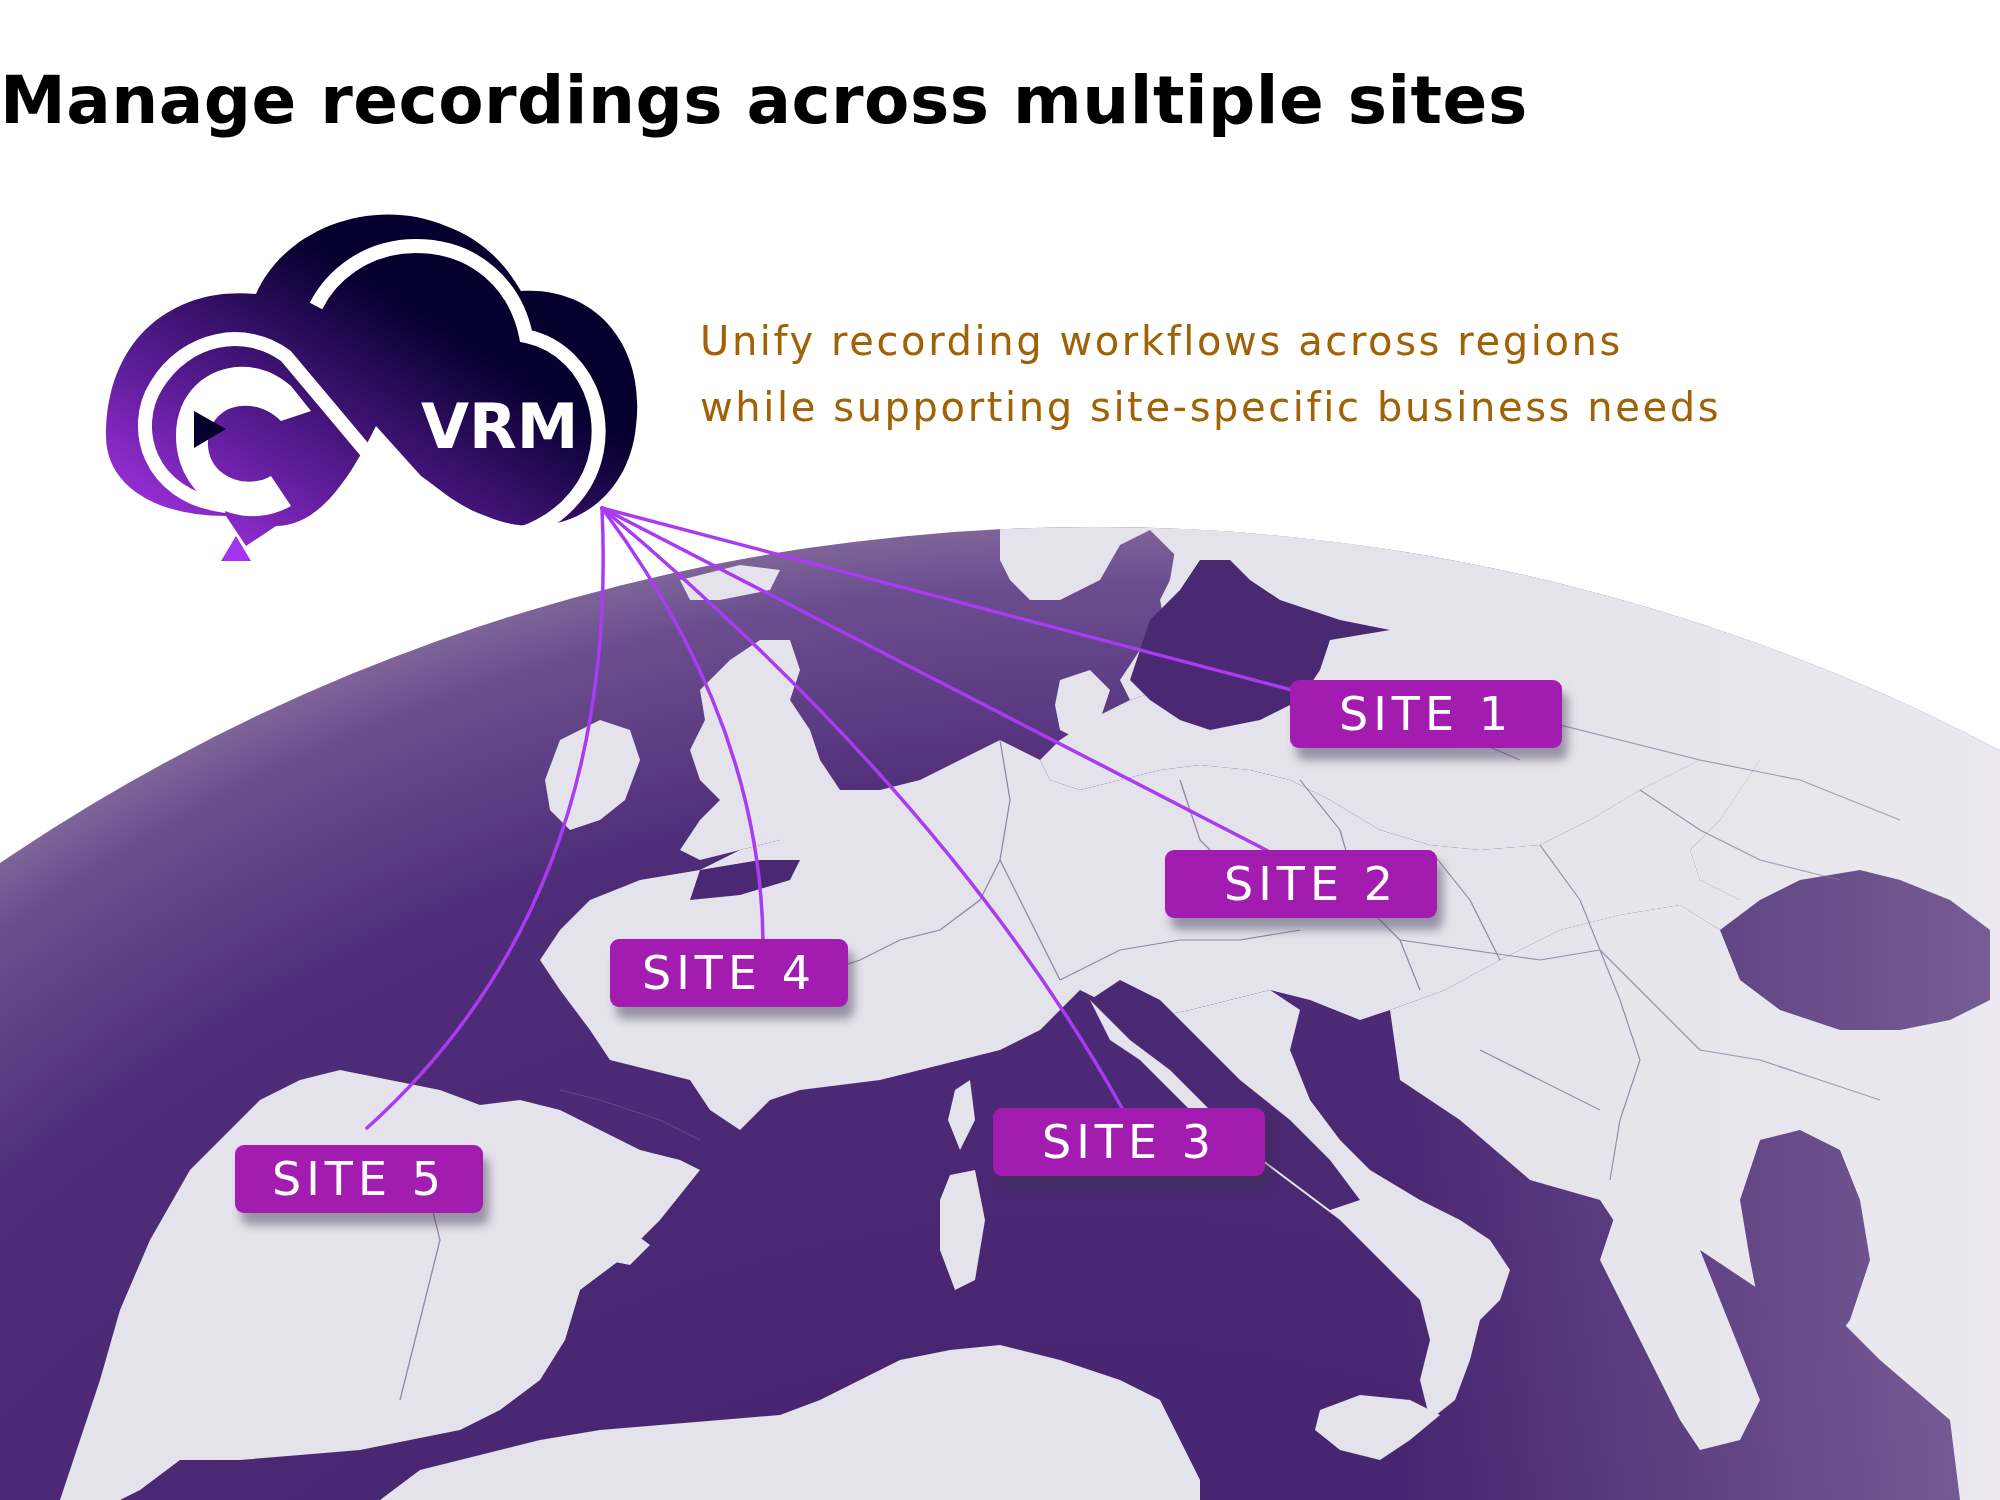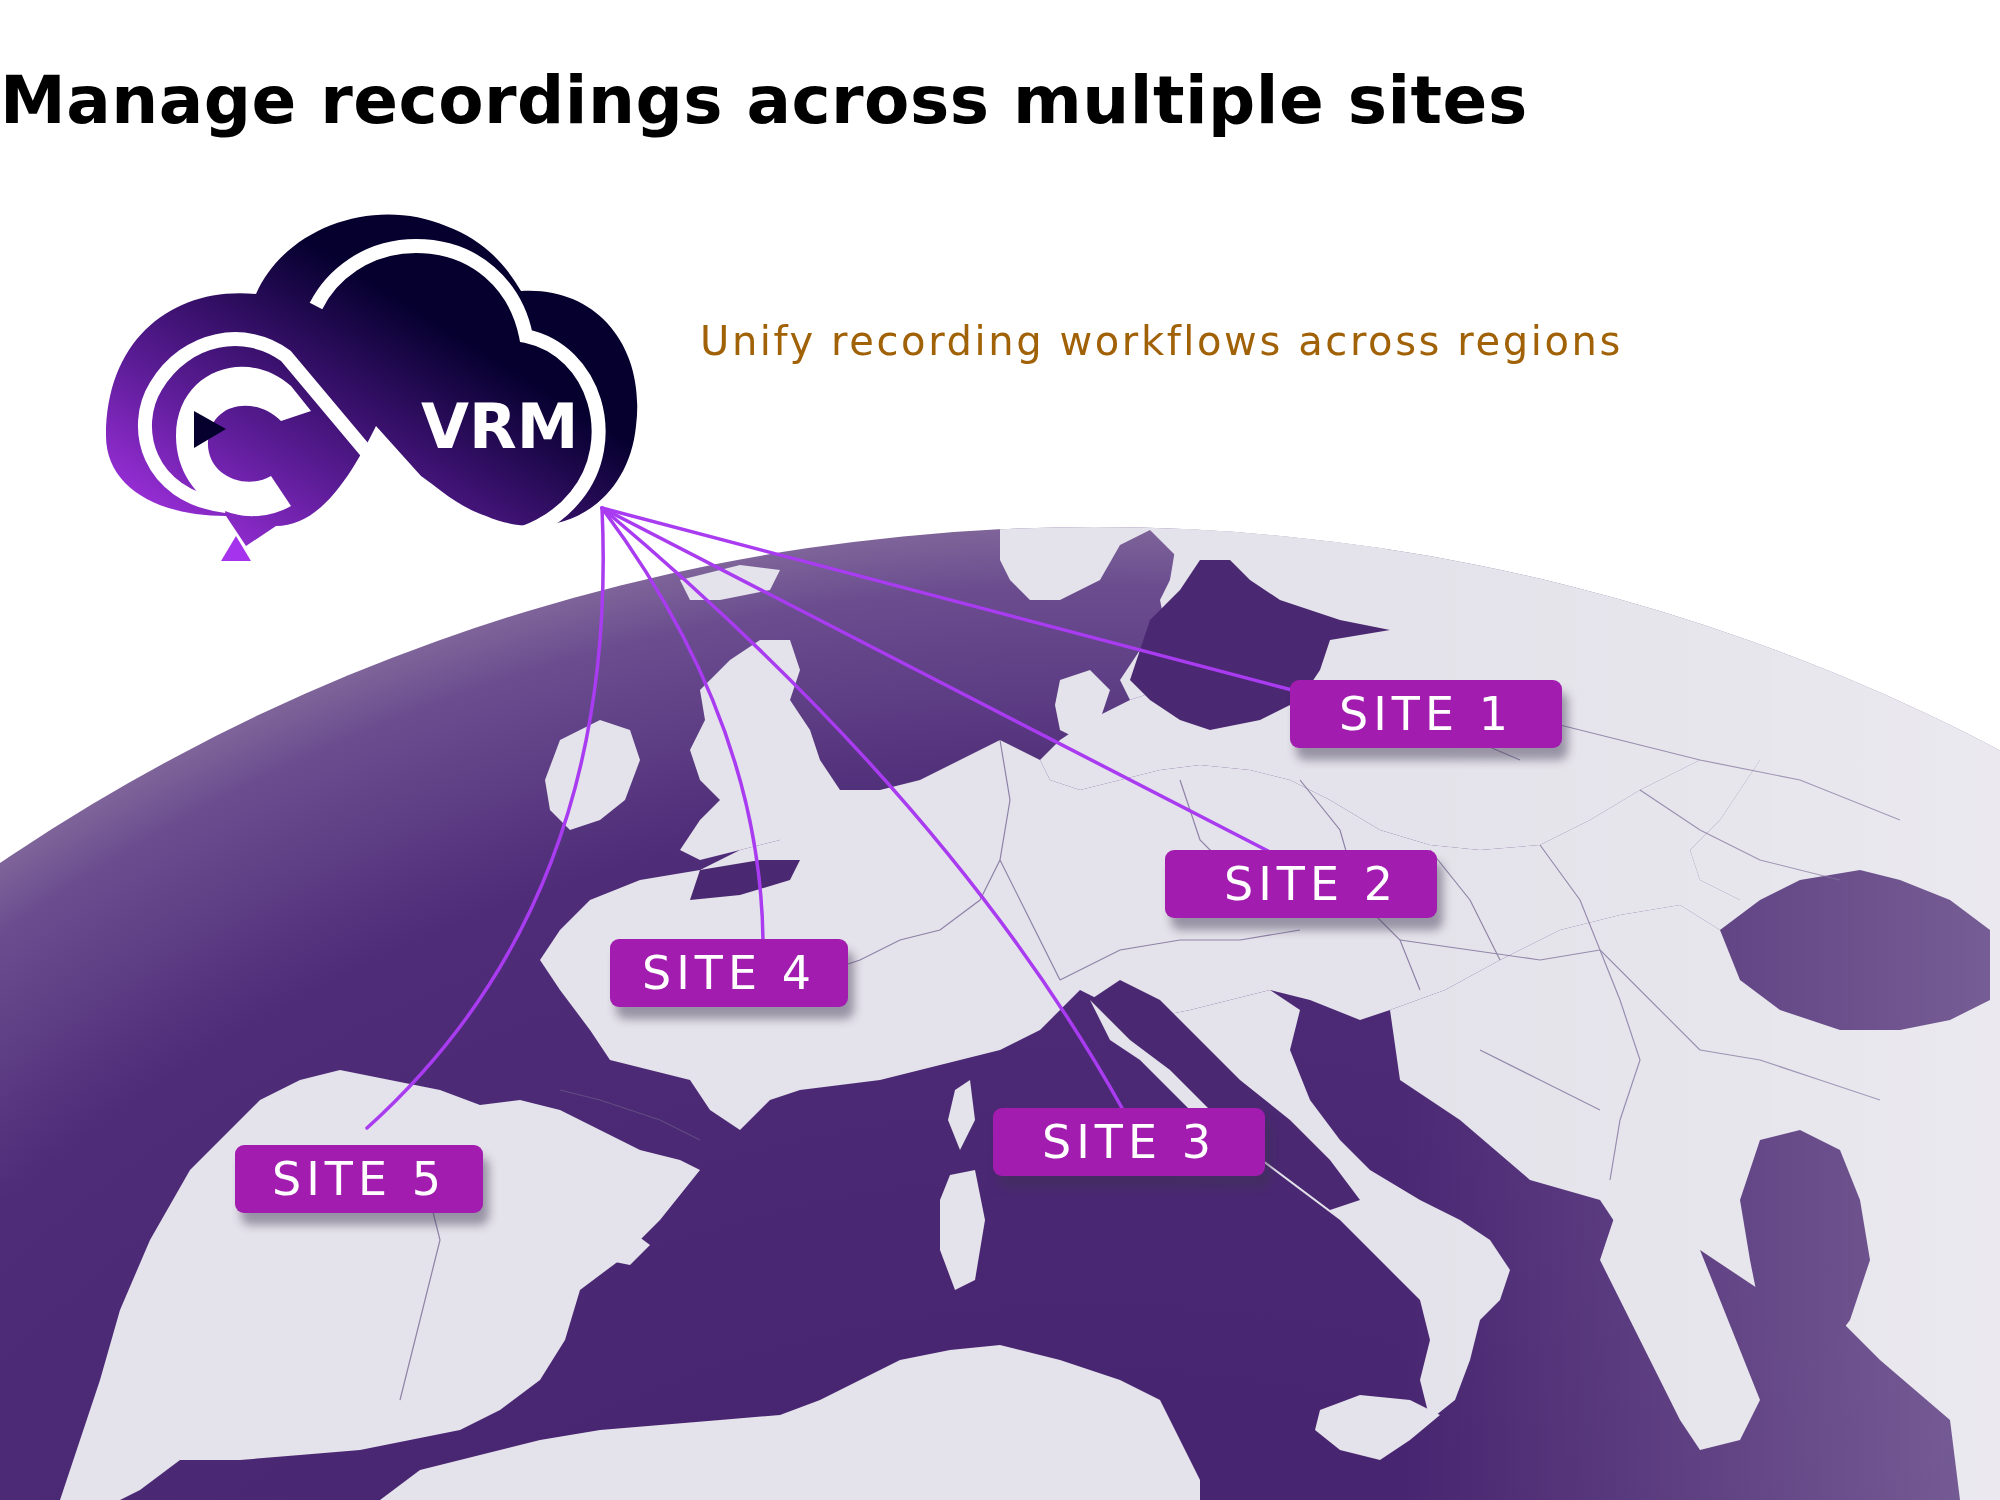--- a/index.html
+++ b/index.html
@@ -29,20 +29,21 @@
   }
   .logo { position: absolute; left: 76px; top: 186px; width: 570px; height: 420px; }
 </style>
 </head>
 <body>
 
 <h1 class="title">Manage recordings across multiple sites</h1>
 
 <div class="subtitle">
   <span>Unify recording workflows across regions</span>
+  <span>while supporting site-specific business needs</span>
 </div>
 
 <svg class="scene" width="2000" height="1500" viewBox="0 0 2000 1500">
   <defs>
     <clipPath id="globeClip">
       <circle cx="1094" cy="2476" r="1949"></circle>
     </clipPath>
     <radialGradient id="seaGrad" cx="1094" cy="2476" r="1949" gradientUnits="userSpaceOnUse">
       <stop offset="0.55" stop-color="#482570"></stop>
       <stop offset="0.86" stop-color="#4E2C78"></stop>

